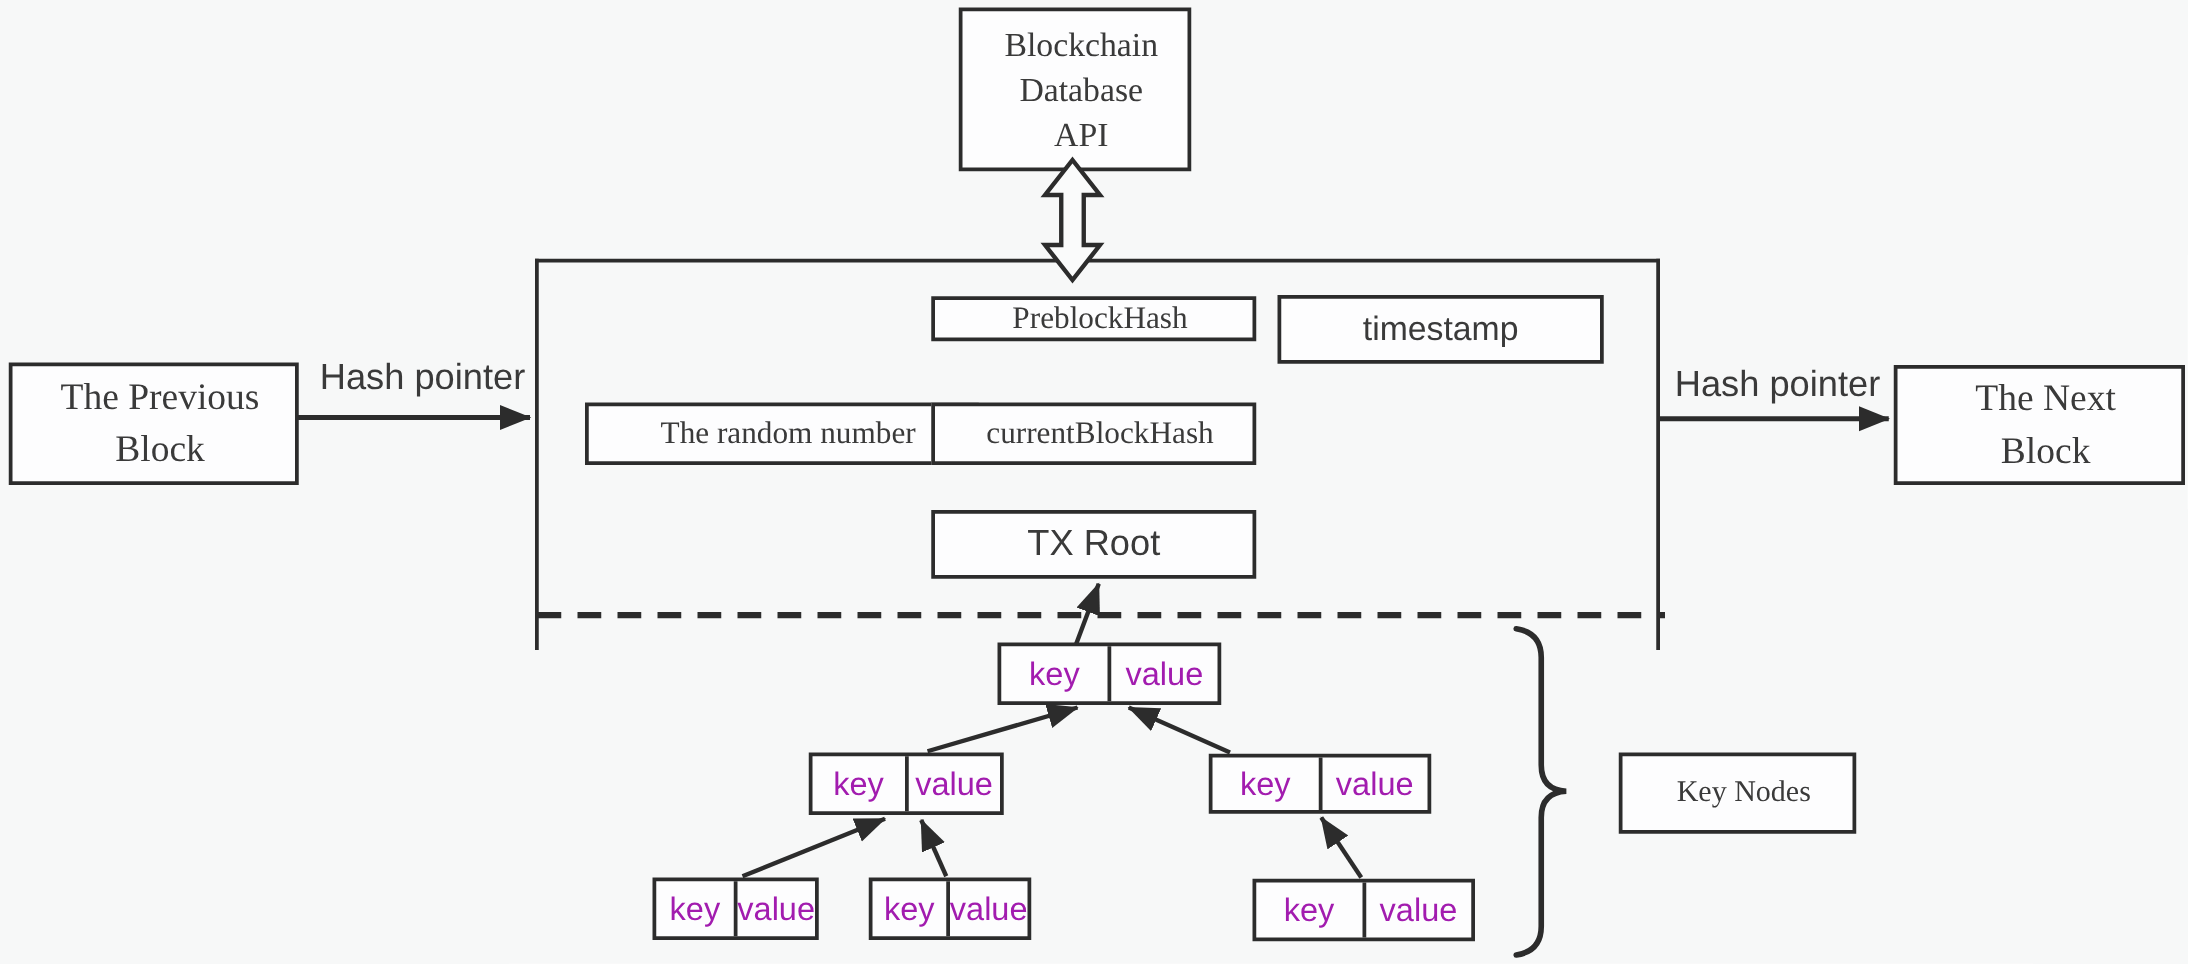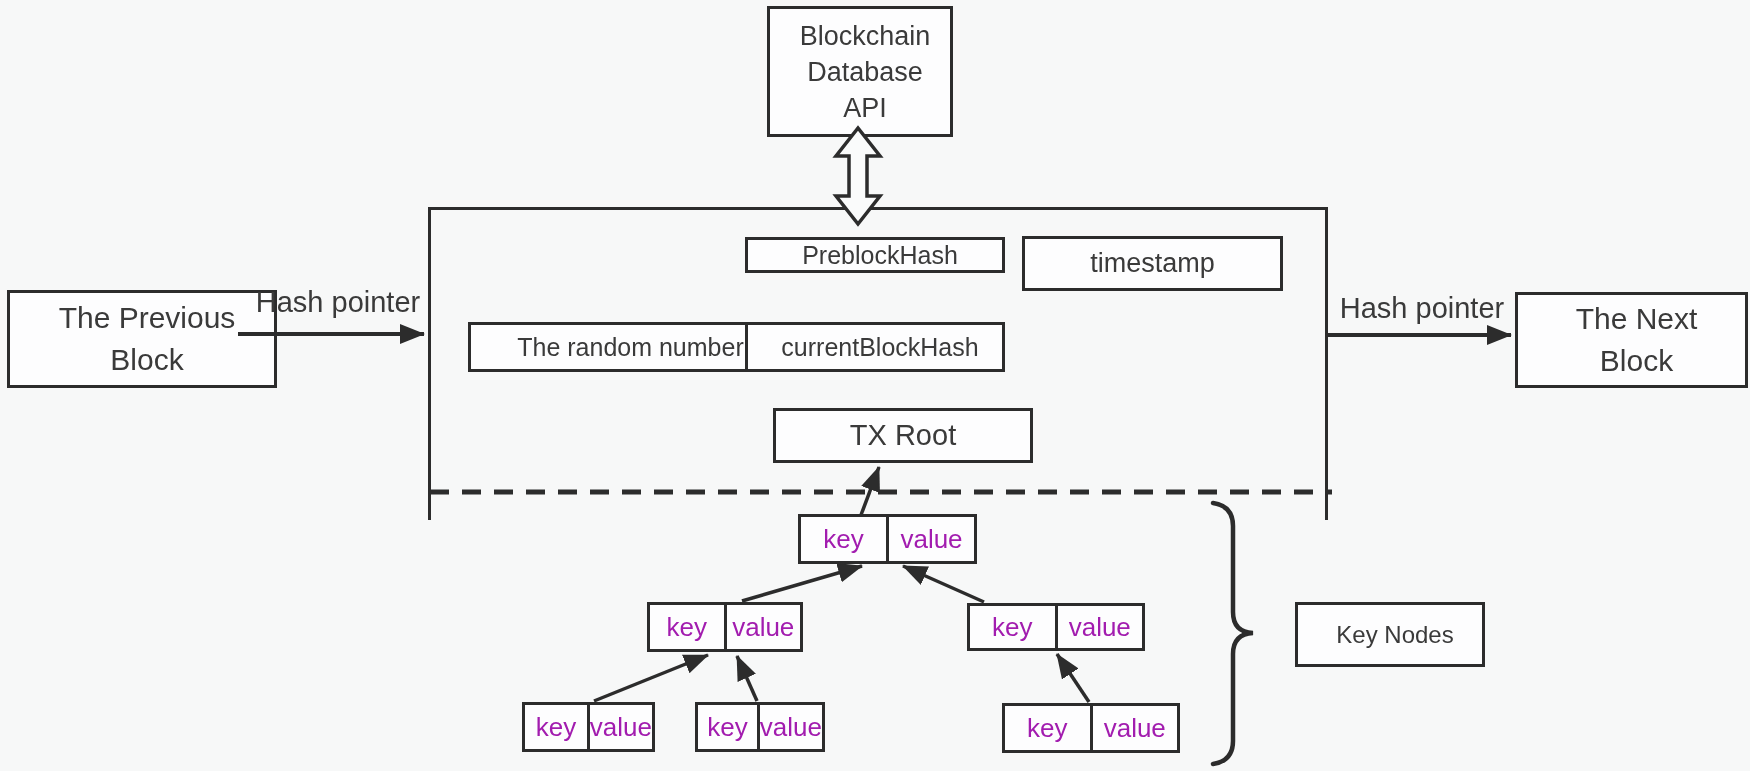--- a/index.html
+++ b/index.html
@@ -7,38 +7,38 @@
   .canvas{
     position:relative;width:1750px;height:771px;
     background:#f7f8f8;overflow:hidden;color:#3a3a3a;
   }
   .box{
     position:absolute;box-sizing:border-box;
     background:#fdfdfe;border:3px solid #2c2c2c;
     display:flex;align-items:center;justify-content:center;
     text-align:center;color:#3a3a3a;
   }
-  .serif{font-family:Liberation Sans, sans-serif;padding-left:10px;}
+  .serif{font-family:Liberation Serif, serif;padding-left:10px;}
   .multiline{flex-direction:column;}
   
   .api-box{left:767px;top:6px;width:186px;height:131px;font-size:27px;line-height:36px;}
   
   .block-container{
     position:absolute;box-sizing:border-box;left:428px;top:207px;width:900px;height:313px;
     border:3px solid #2c2c2c;border-bottom:none;background:transparent;
   }
   
   .f-version{left:468px;top:237px;width:260px;height:52px;font-size:25px;}
   .f-preblock{left:745px;top:237px;width:260px;height:36px;font-size:25px;}
   .f-timestamp{left:1022px;top:236px;width:261px;height:55px;font-size:27px;}
   .f-random{left:468px;top:322px;width:315px;height:50px;font-size:25px;}
   .f-current{left:745px;top:322px;width:260px;height:50px;font-size:25px;}
-  .f-txroot{left:745px;top:408px;width:260px;height:55px;font-size:29px;margin-left:28px;}
+  .f-txroot{left:745px;top:408px;width:260px;height:55px;font-size:29px;}
   
-  .prev-block{left:7px;top:290px;width:270px;height:98px;font-size:30px;line-height:42px;}
+  .prev-block{left:7px;top:290px;width:232px;height:98px;font-size:30px;line-height:42px;}
   .next-block{left:1515px;top:292px;width:233px;height:96px;font-size:30px;line-height:42px;}
   .hash-label{
     position:absolute;font-size:29px;color:#3a3a3a;text-align:center;width:190px;
   }
   .hash-left{left:243px;top:286px;}
   .hash-right{left:1327px;top:292px;}
   
   .kv{position:absolute;box-sizing:border-box;display:flex;background:#fdfdfe;
       border:3px solid #2c2c2c;font-size:26px;color:#a21caf;}
   .kv .cell{flex:1 1 50%;display:flex;align-items:center;justify-content:center;}

